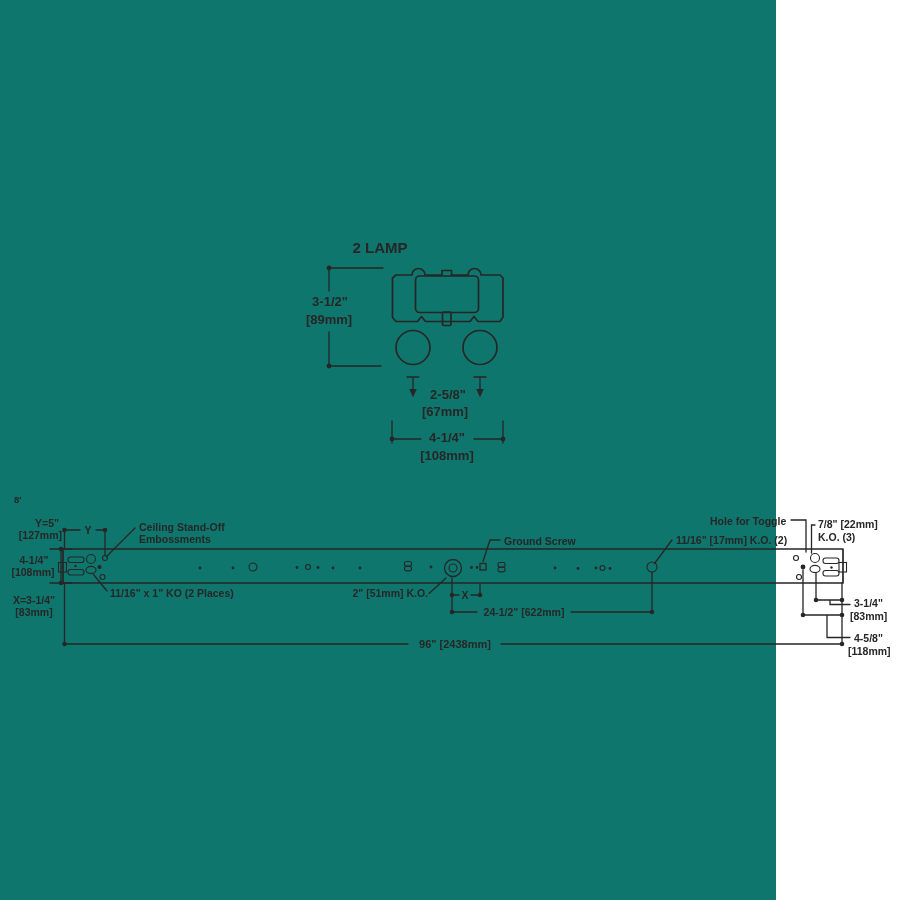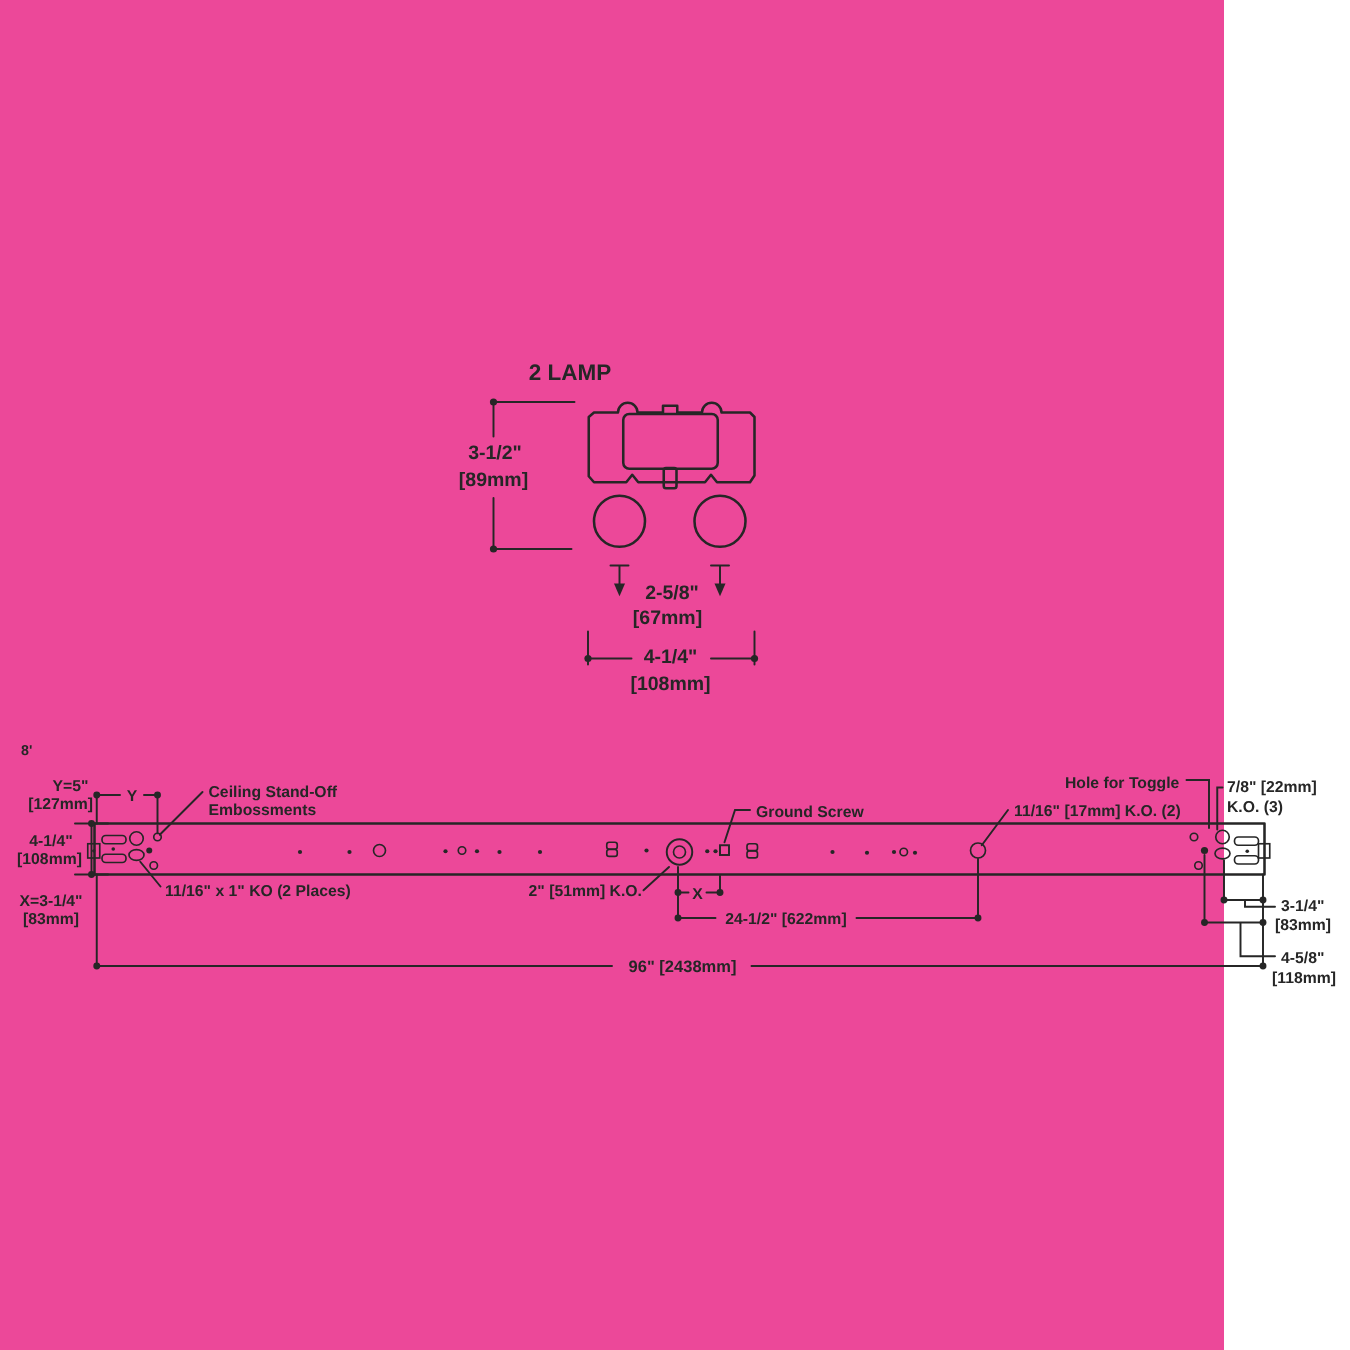--- a/index.html
+++ b/index.html
@@ -1,16 +1,16 @@
 <!DOCTYPE html>
 <html><head>
 <meta charset="utf-8">
 <style>
   html,body{margin:0;padding:0;background:#ffffff;width:900px;height:900px;overflow:hidden;}
-  .stage{position:relative;width:776px;height:900px;background:#ec4899;padding-left:40px;}
+  .stage{position:relative;width:776px;height:900px;background:#0f766e;}
   svg{position:absolute;left:0;top:0;}
   .ln{stroke:#262626;stroke-width:1.3;fill:none;stroke-linecap:round;}
   .ln2{stroke:#262626;stroke-width:1.7;fill:none;stroke-linejoin:round;stroke-linecap:round;}
   .thin{stroke:#262626;stroke-width:1.1;fill:none;}
   .dot{fill:#262626;stroke:none;}
   .t{font-family:"Liberation Sans","DejaVu Sans",sans-serif;font-weight:bold;fill:#262626;}
   .t15{font-size:15px;}
   .t13{font-size:13px;}
   .t11{font-size:11px;}
   .t10{font-size:10.5px;}

